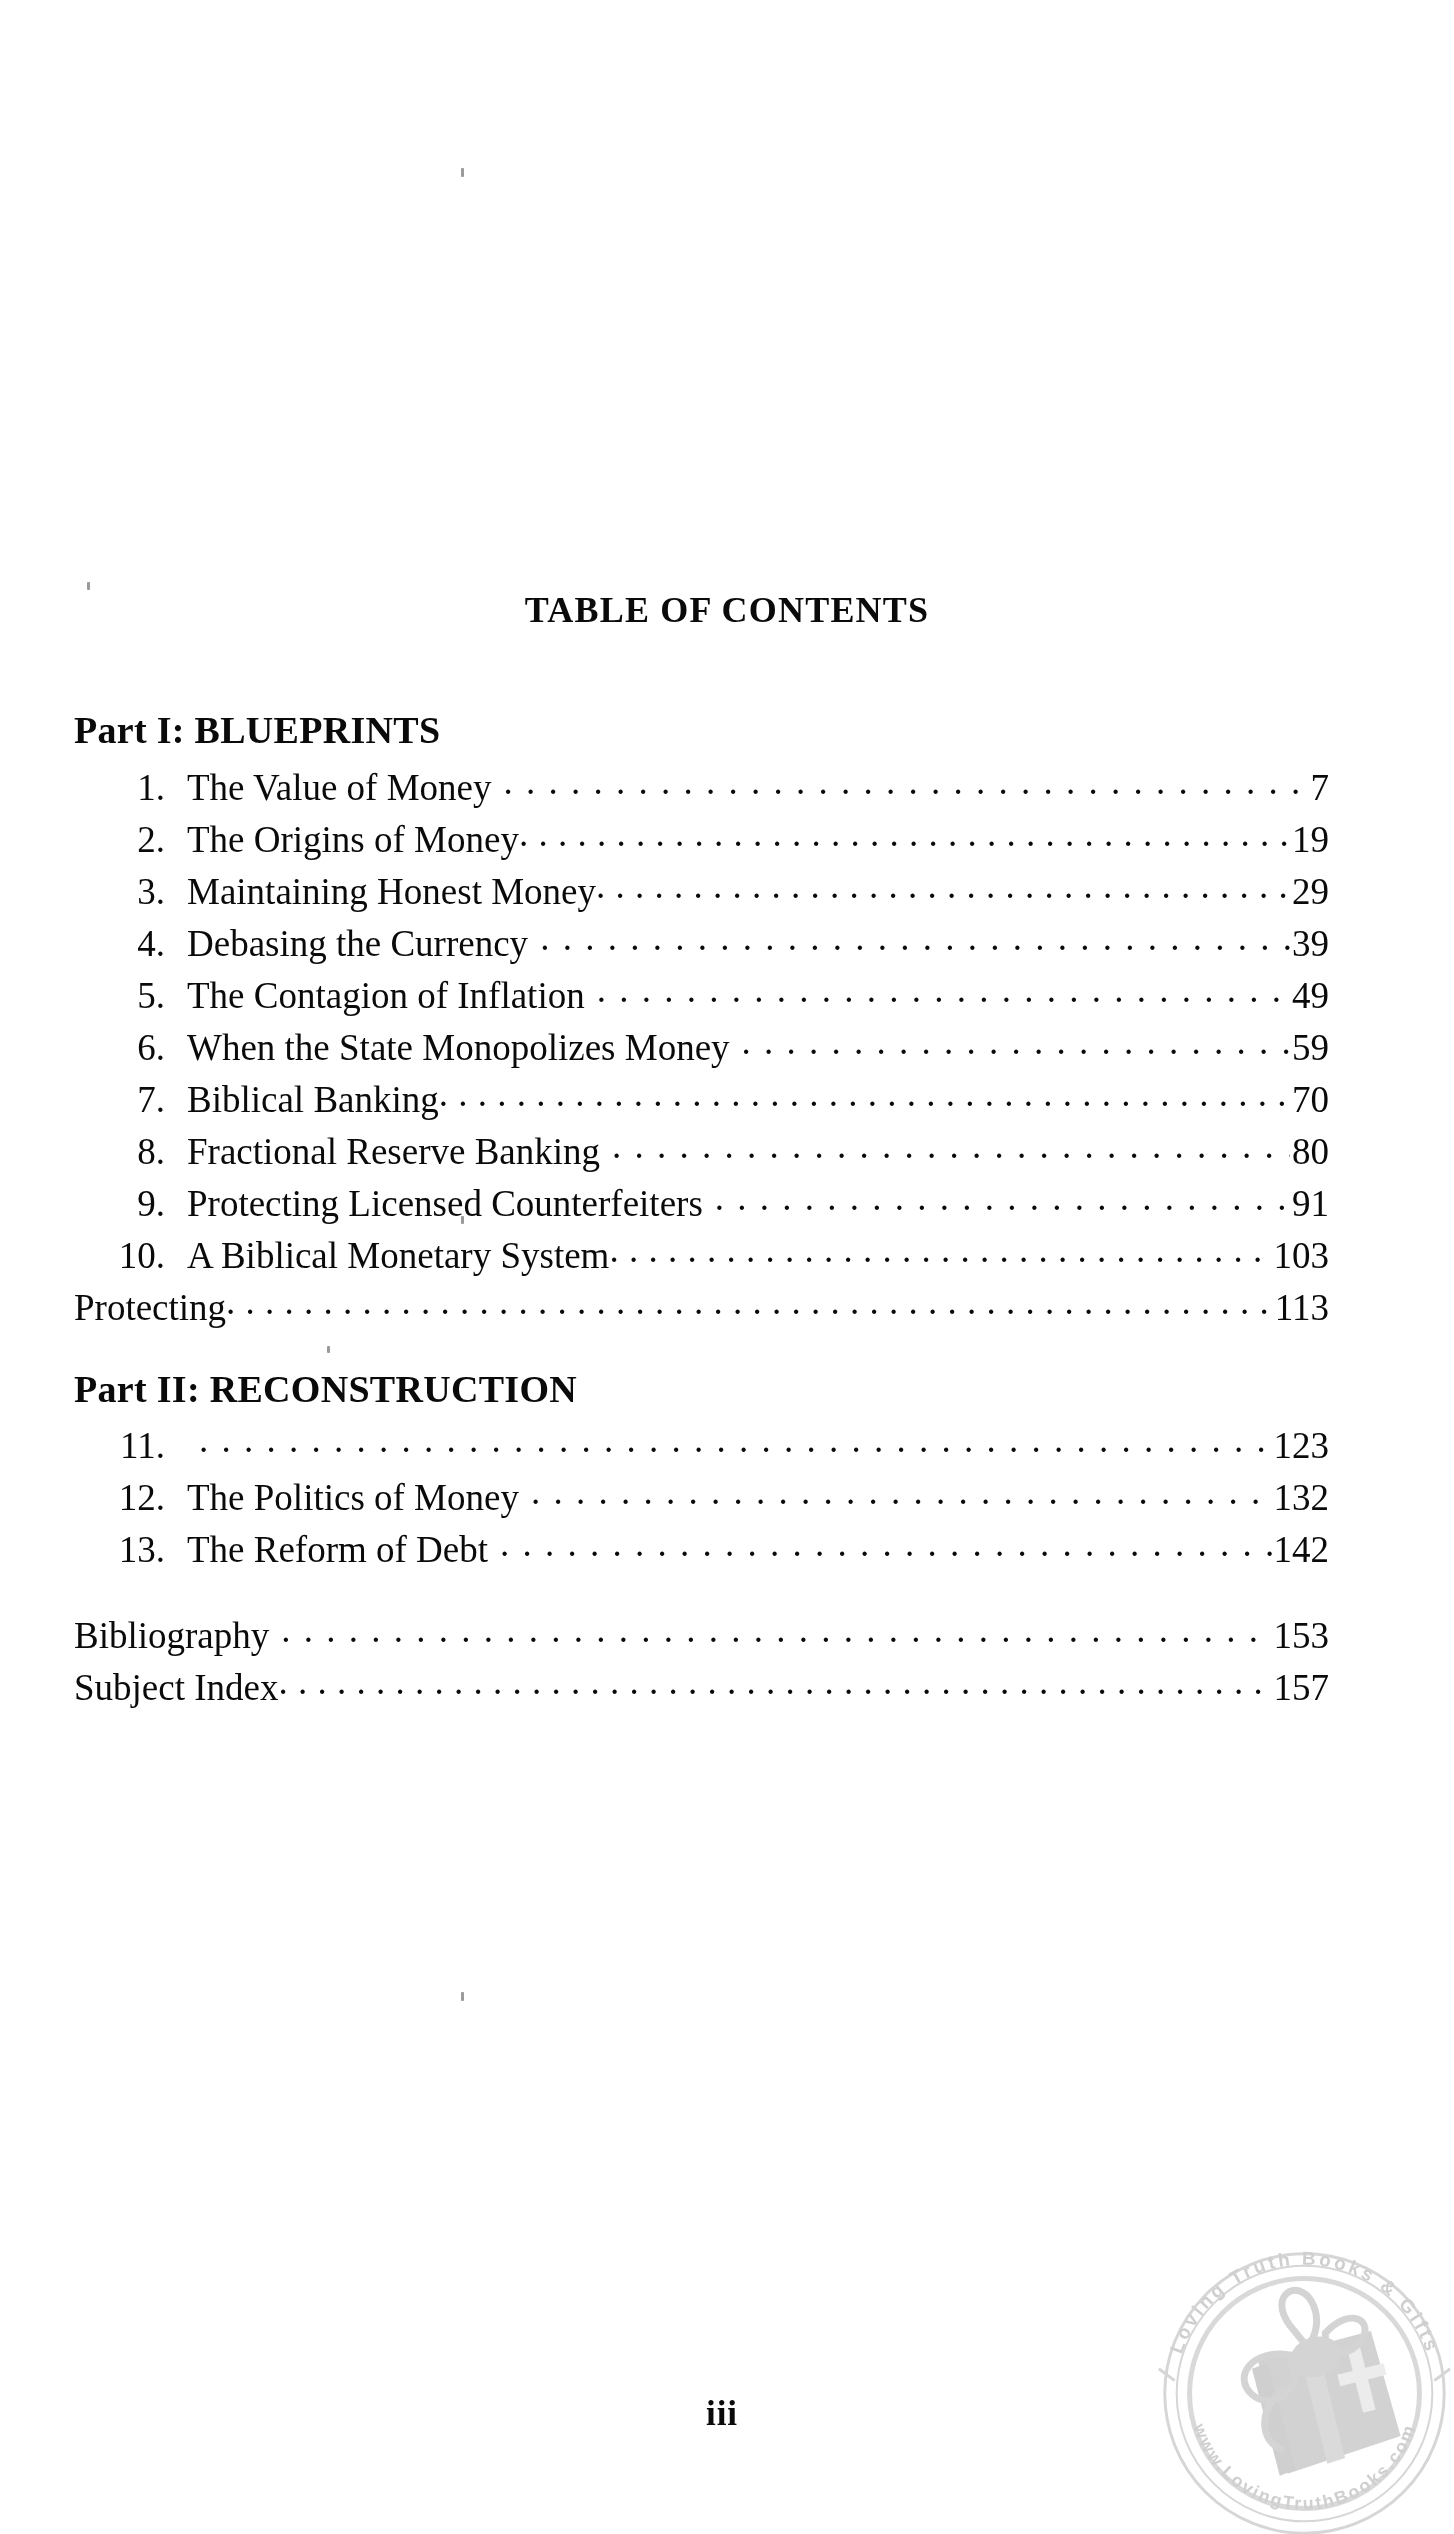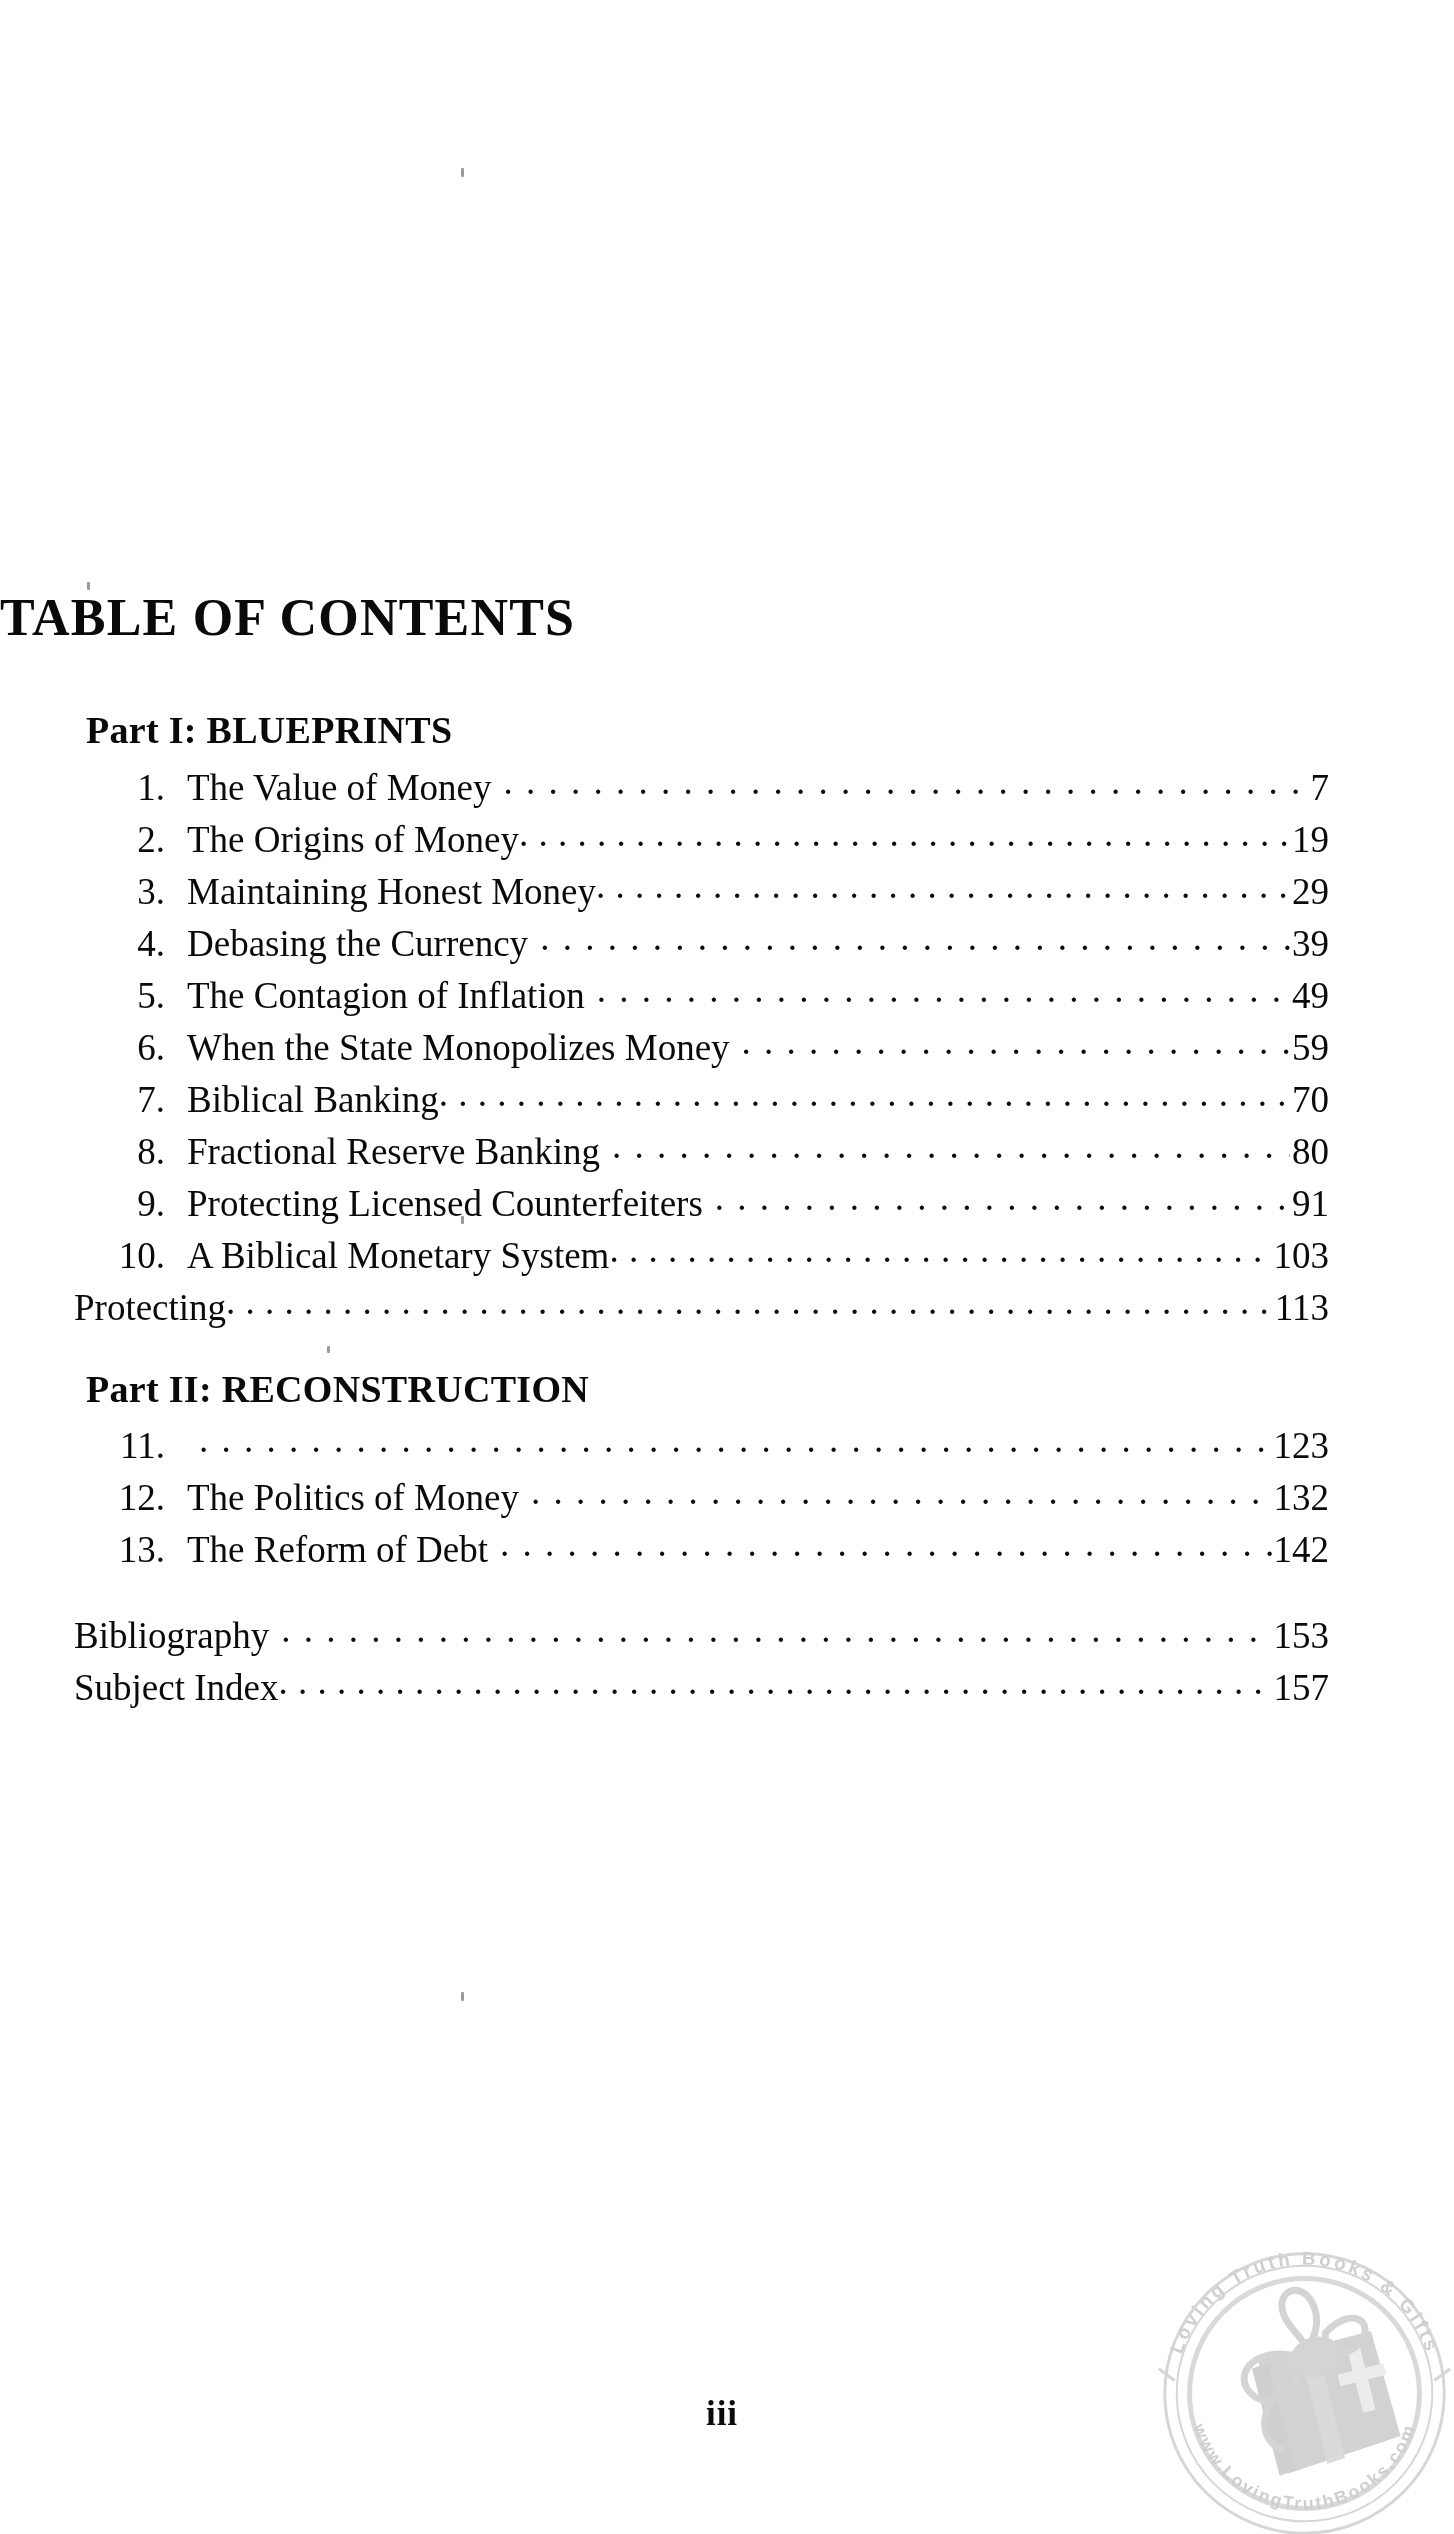--- a/index.html
+++ b/index.html
@@ -16,41 +16,42 @@
     font-family: "Liberation Serif", "DejaVu Serif", serif;
     color: #0a0a0a;
   }
 
   
   #toc-title {
     position: absolute;
     top: 592px;
     left: 0;
     width: 1454px;
-    font-size: 52px;
+    text-align: center;
+    font-size: 36px;
     font-weight: bold;
     letter-spacing: 1.2px;
     line-height: 1;
     white-space: nowrap;
   }
 
   
   #toc-body {
     position: absolute;
     top: 711px;
     left: 74px;
     width: 1255px;
   }
 
   .part-heading {
     font-size: 38px;
     font-weight: bold;
     line-height: 1.04;
     letter-spacing: 0.3px;
-    margin: 0 0 12px 12px;
+    margin: 0 0 12px 0;
     white-space: nowrap;
   }
   .part-heading.second {
     margin-top: 44px;
   }
 
   
   .entry {
     display: flex;
     align-items: baseline;

